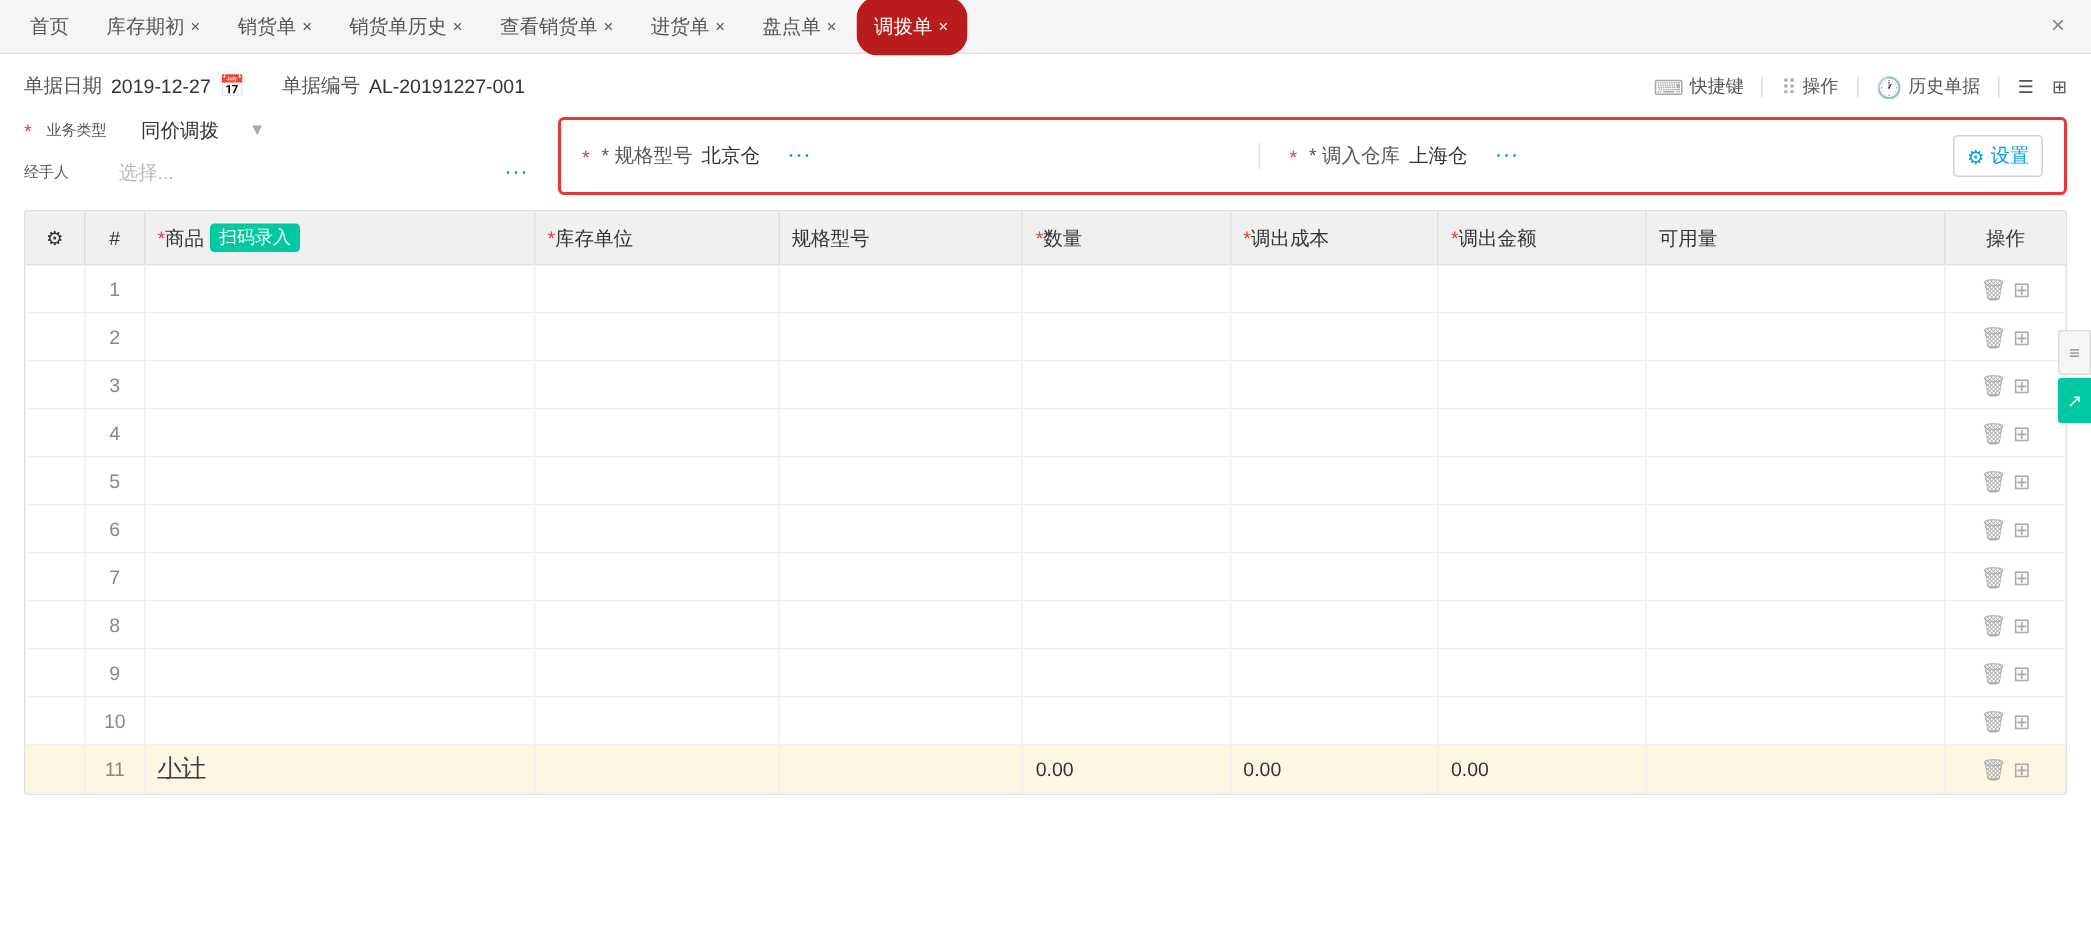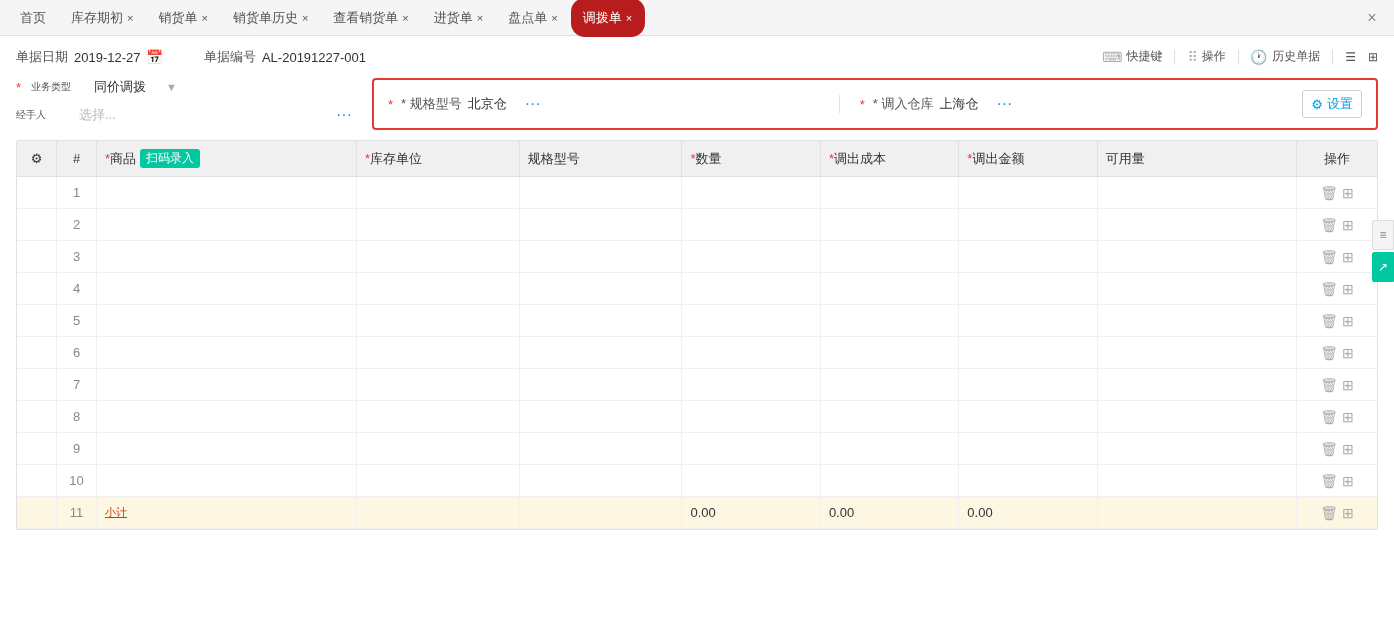--- a/index.html
+++ b/index.html
@@ -49,23 +49,23 @@
     
     
     .main-content {
       padding: 12px 16px;
       background: #fff;
     }
     
     
     .doc-info-row {
       display: flex;
-      align-items: flex-start;
+      align-items: flex-end;
       margin-bottom: 12px;
-      gap: 40px;
+      gap: 24px;
     }
     .doc-info-item {
       display: flex;
       align-items: center;
       gap: 6px;
       font-size: 13px;
     }
     .doc-info-label { color: #555; }
     .doc-info-value { color: #333; font-weight: 500; }
     .calendar-icon {
@@ -200,21 +200,21 @@
       color: #333;
       border-right: 1px solid #f0f0f0;
       display: flex;
       align-items: center;
       height: 100%;
       overflow: hidden;
       white-space: nowrap;
     }
     .grid-cell:last-child { border-right: none; }
     .grid-cell.row-num { color: #888; justify-content: center; }
-    .grid-cell.subtotal-label { color: #c2410c; font-size: 11px; text-decoration: underline; }
+    .grid-cell.subtotal-label { color: #404040; font-size: 16px; text-decoration: underline; }
     
     
     .col-settings { width: 40px; min-width: 40px; justify-content: center; }
     .col-rownum { width: 40px; min-width: 40px; justify-content: center; }
     .col-product { flex: 2; min-width: 130px; }
     .col-unit { flex: 1.2; min-width: 90px; }
     .col-spec { flex: 1.2; min-width: 90px; }
     .col-qty { flex: 1; min-width: 80px; }
     .col-cost { flex: 1; min-width: 80px; }
     .col-amount { flex: 1; min-width: 80px; }

